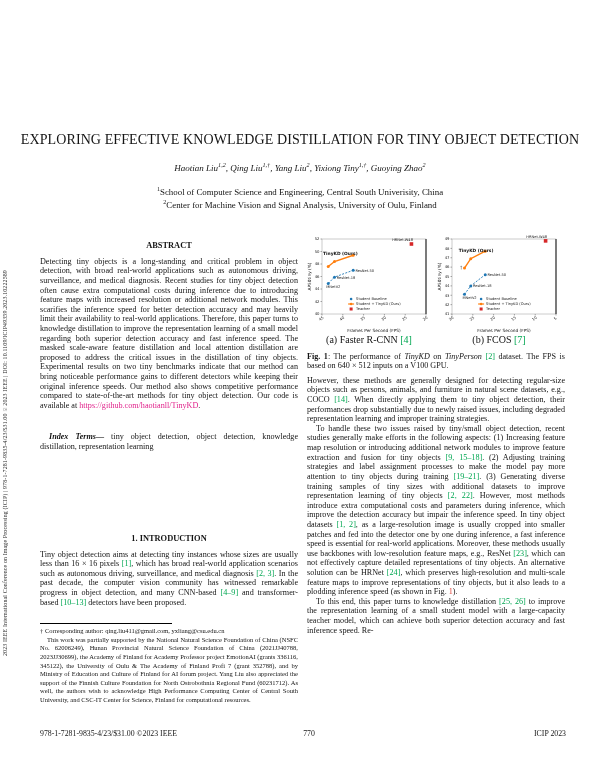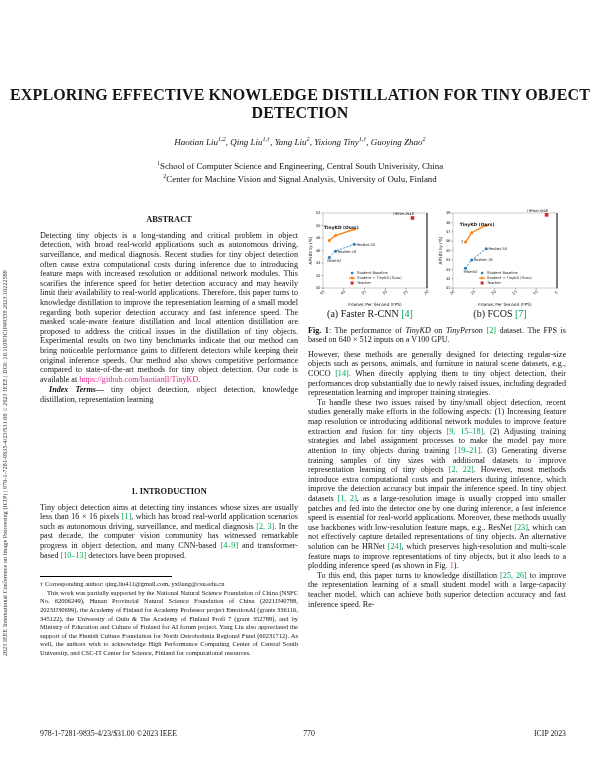--- a/index.html
+++ b/index.html
@@ -7,30 +7,30 @@
   .page {
     position:relative; width:600px; height:776px; background:#fff;
     font-family:"Liberation Serif","DejaVu Serif",serif; color:#141414; overflow:hidden;
   }
   .vstrip {
     position:absolute; left:2px; top:148px; height:508px;
     writing-mode:vertical-rl; transform:rotate(180deg);
     font-size:5.9px; letter-spacing:0.15px; color:#2a2a2a; white-space:nowrap;
   }
   .header { text-align:center; padding-top:86px; }
-  .title { font-size:16px; font-weight:bold; letter-spacing:0.1px; }
+  .title { font-size:14px; font-weight:normal; letter-spacing:0.1px;margin-top:46px; }
   .authors { margin-top:15px; font-style:italic; font-size:9px; }
   .affils { margin-top:13px; font-size:8.9px; line-height:1.45; }
-  .columns { display:flex; gap:9px; margin:22px 34px 0 40px;justify-content:space-between; }
+  .columns { display:flex; gap:9px; margin:22px 34px 0 40px; }
   .col { width:258px; font-size:8.15px; line-height:1.18; text-align:justify; }
   .heading { text-align:center; font-weight:bold; font-size:8.4px; margin:7px 0 6px 0; }
   .heading.intro { margin-top:82px; }
   p { margin:0; }
   .indent { text-indent:9px; }
-  .idx { margin-top:1px; text-indent:9px; }
+  .idx { margin-top:22px; text-indent:9px; }
   .cite { color:var(--cite); }
   .url { color:var(--url); }
   .figref { color:var(--figref); }
   .i { font-style:italic; }
   .b { font-weight:bold; }
   .bi { font-weight:bold; font-style:italic; }
   sup { font-size:68%; line-height:0; }
   .footnote { margin-top:16px; font-size:6.5px; line-height:1.32; }
   .fn-rule { width:132px; border-top:1px solid #000; margin-bottom:3px; }
   .fn-body { text-indent:7px; }

